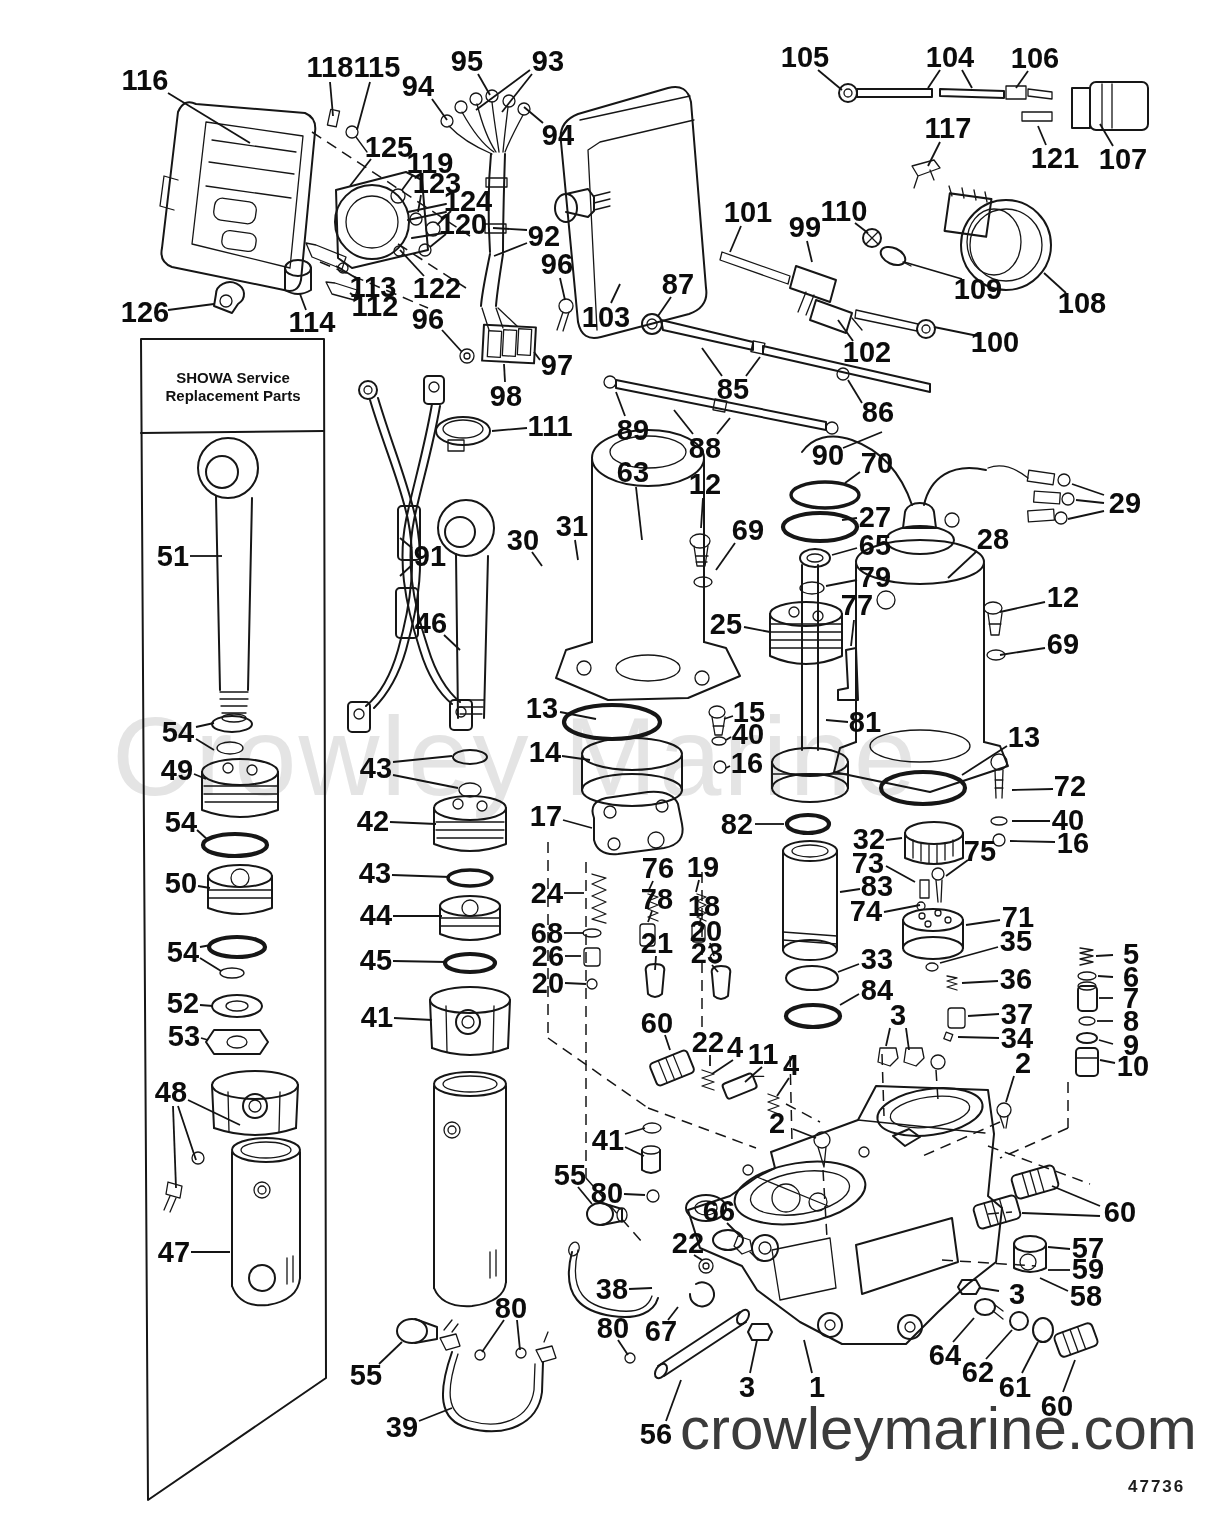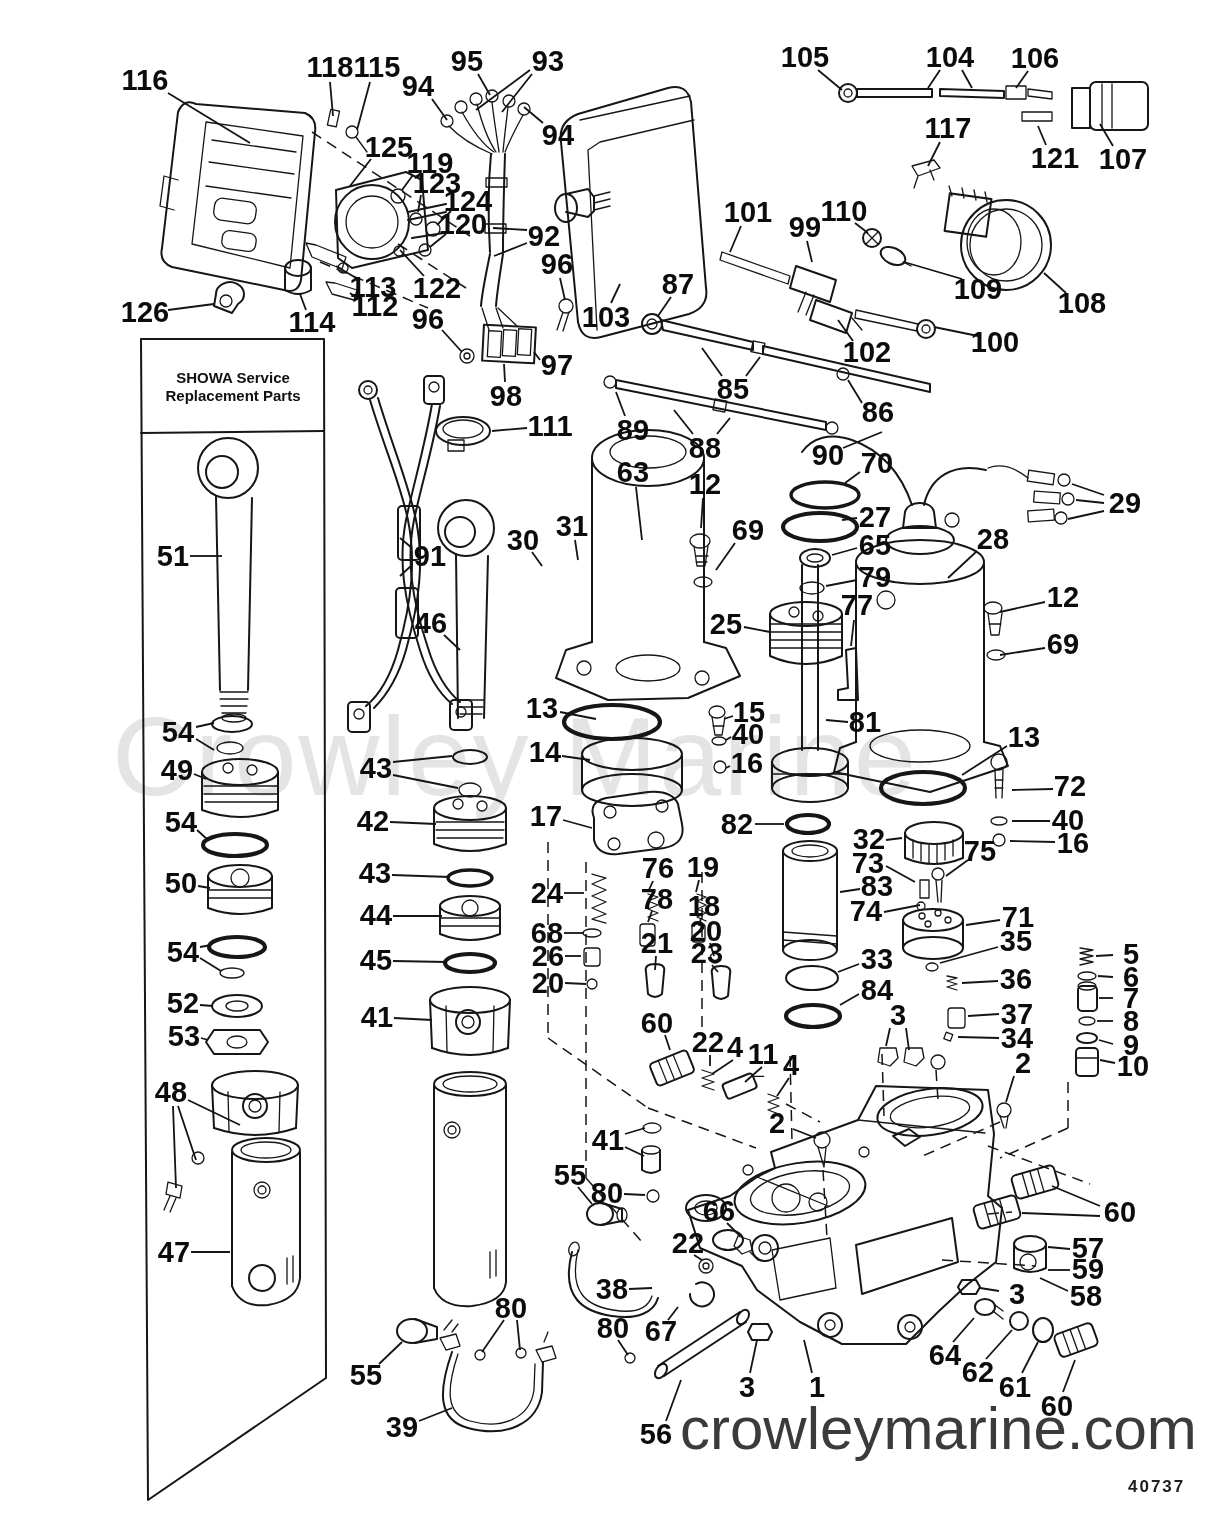--- a/index.html
+++ b/index.html
@@ -20,21 +20,21 @@
   .leader{stroke:#141414;stroke-width:1.8;}
   .plabel{font:700 29px "Liberation Sans",sans-serif;fill:#0c0c0c;text-anchor:middle;}
   .panel-txt{font:700 15px "Liberation Sans",sans-serif;fill:#111;text-anchor:middle;}
 </style>
 </head>
 <body>
 
 <div id="page">
   <div class="wm-center">Crowley Marine</div>
   <div class="wm-footer">crowleymarine.com</div>
-  <div class="doc-code">40737</div>
+  <div class="doc-code">47736</div>
 
   <svg id="diagram" width="1223" height="1513" viewBox="0 0 1223 1513" xmlns="http://www.w3.org/2000/svg">
 
     <g>
       <polygon class="ink" stroke-width="5" points="141,339 324,339 326,1378 148,1500"></polygon>
       <line class="ink" stroke-width="4" x1="141" y1="433" x2="324" y2="431"></line>
       <text class="panel-txt" x="233" y="383">SHOWA Service</text>
       <text class="panel-txt" x="233" y="401">Replacement Parts</text>
     </g>
 

